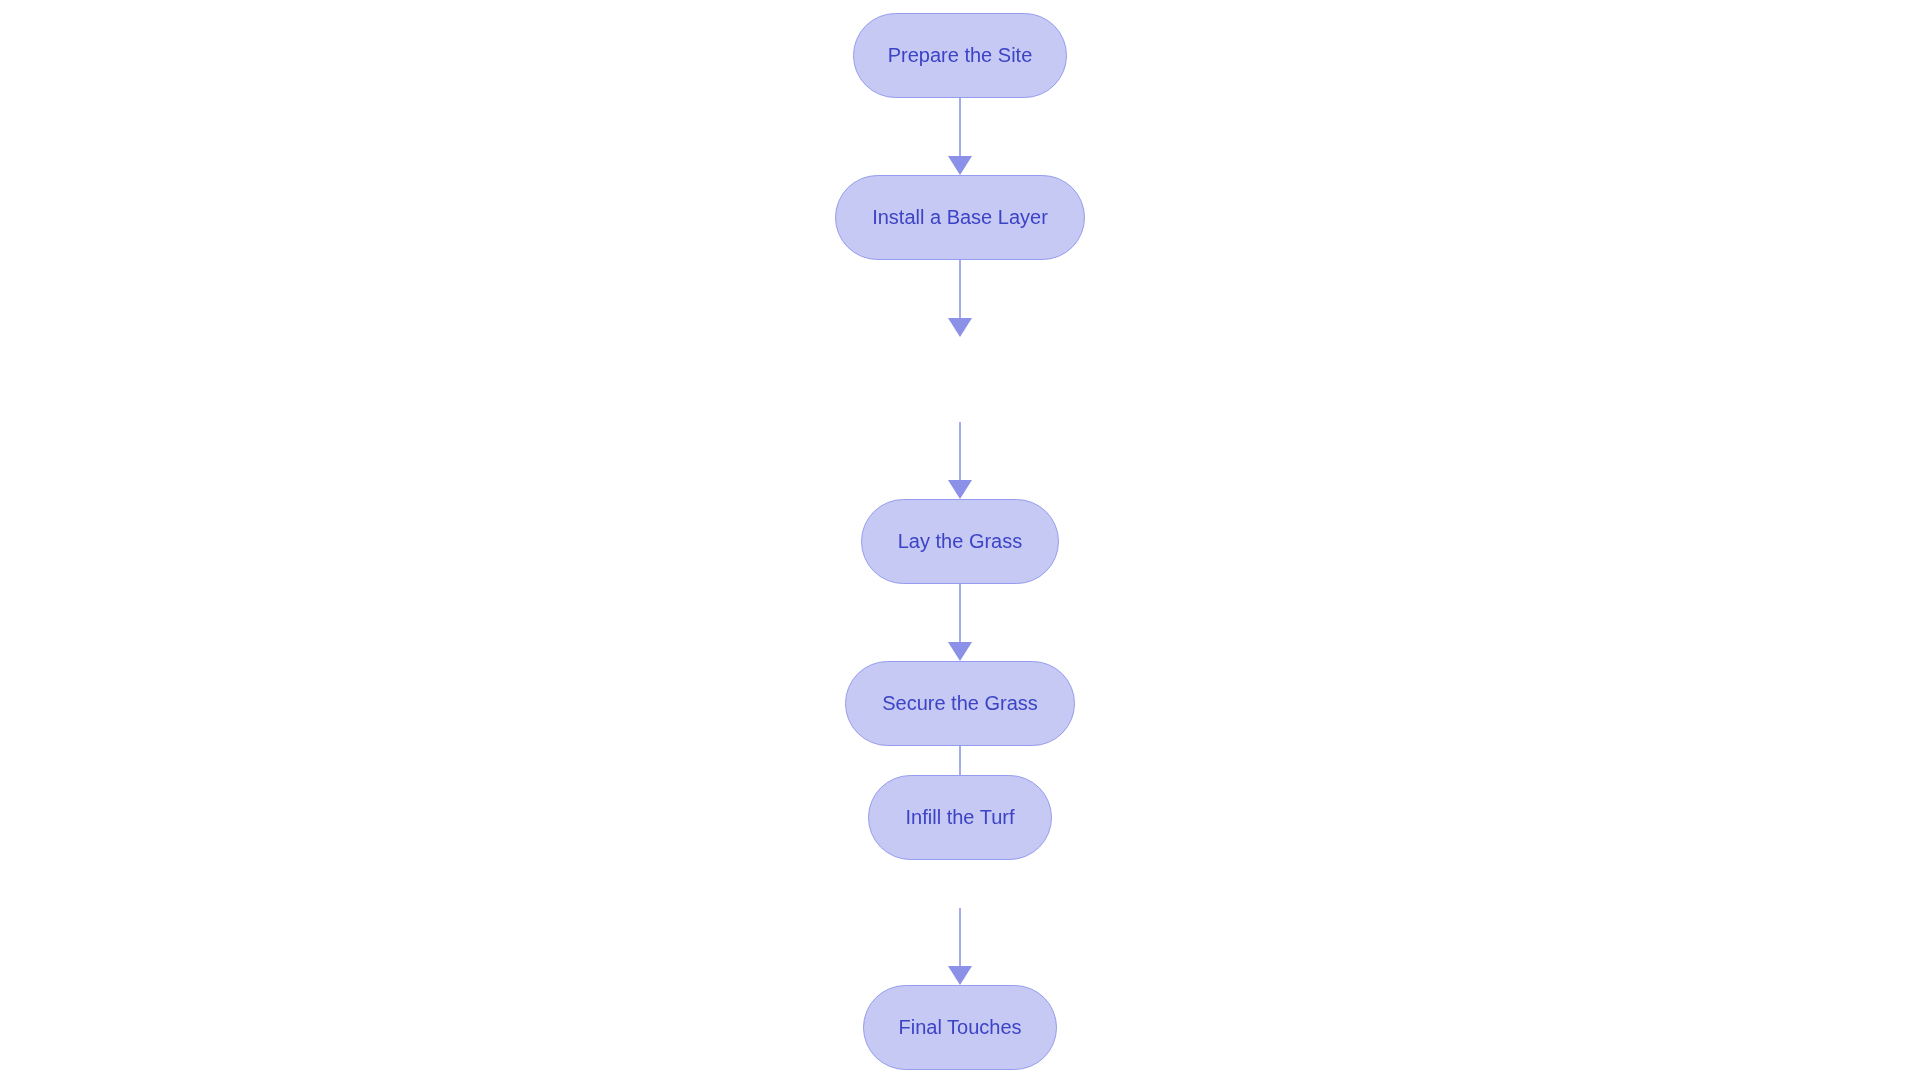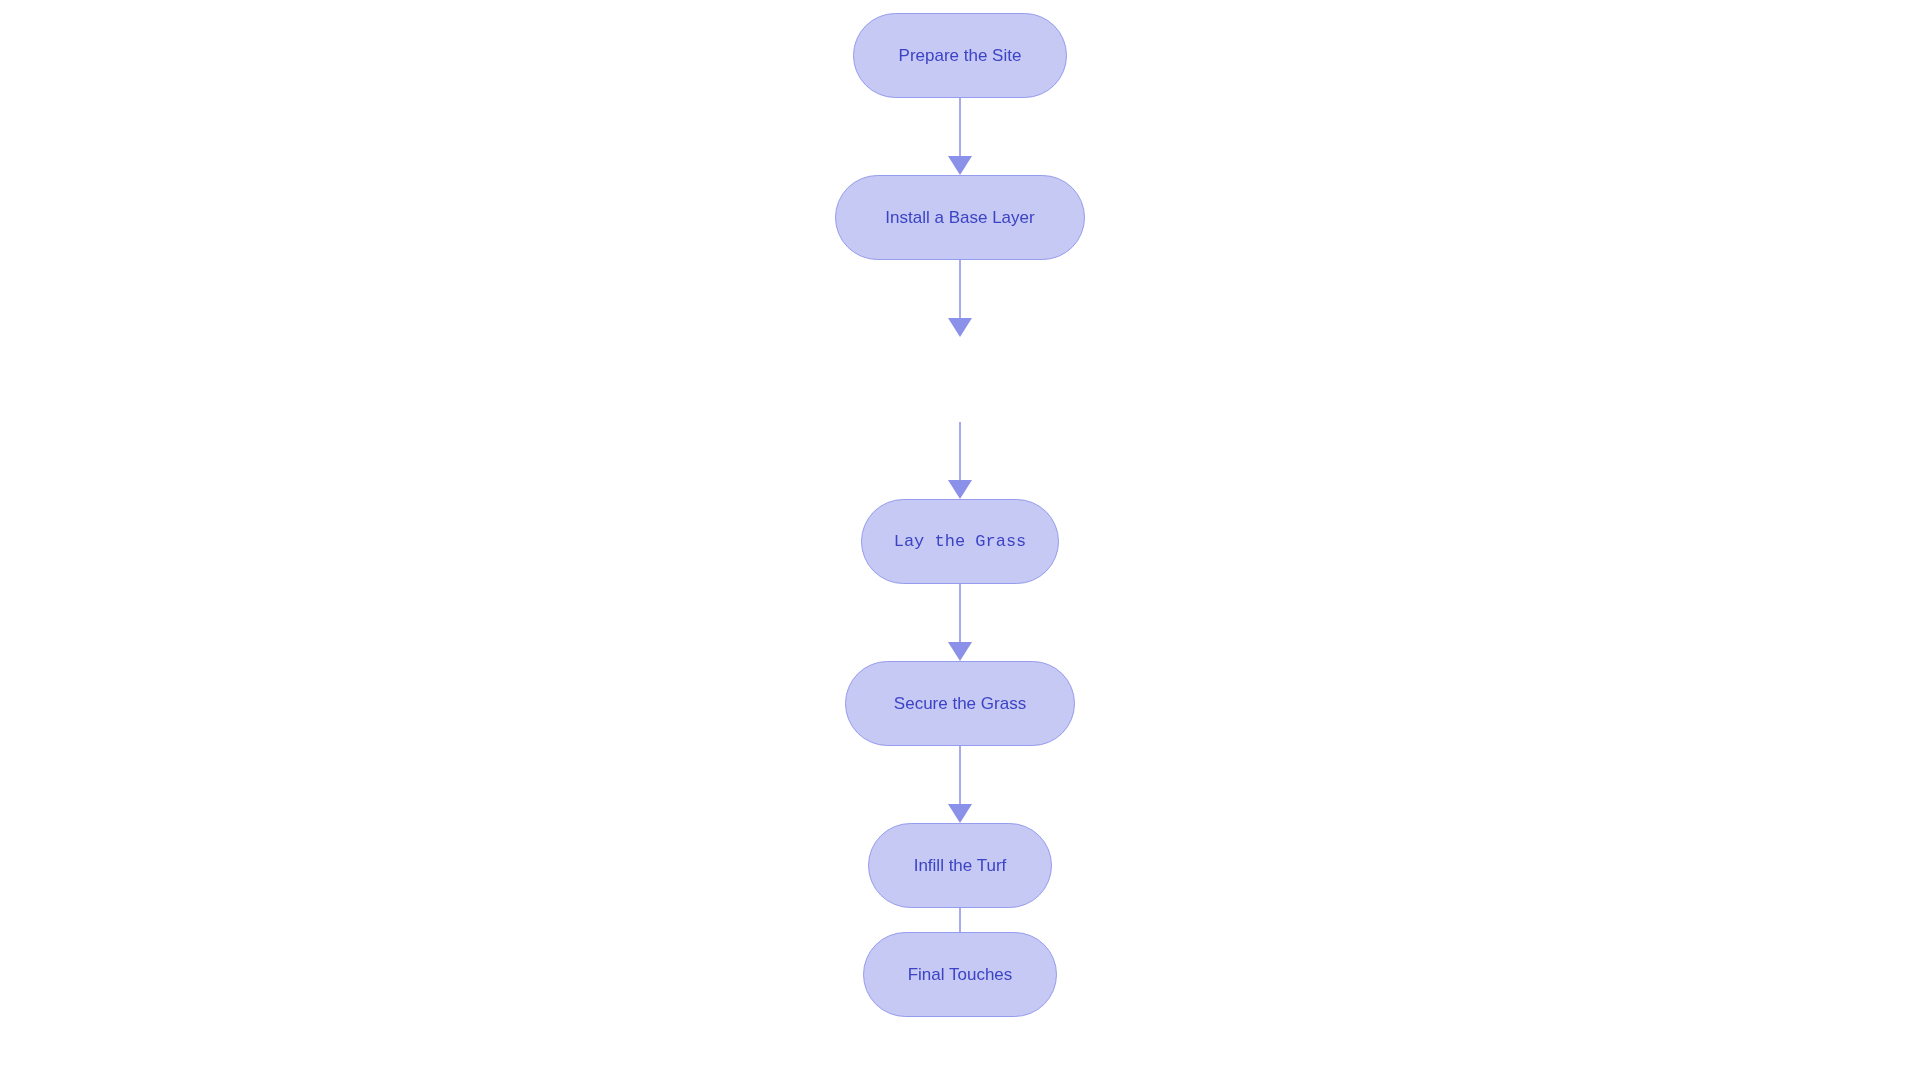--- a/index.html
+++ b/index.html
@@ -26,33 +26,33 @@
   }
   .node {
     position: absolute;
     left: 960px;
     transform: translateX(-50%);
     height: 85px;
     border-radius: 43px;
     background: var(--node-fill);
     border: 1.5px solid var(--node-border);
     color: var(--node-text);
-    font-size: 17px;
+    font-size: 20px;
     display: flex;
     align-items: center;
     justify-content: center;
     white-space: nowrap;
   }
   .n1 { top: 13px;  width: 214px; }
   .n2 { top: 175px; width: 250px; }
   .n3 { top: 337px; width: 246px; }
-  .n4 { top: 499px; width: 198px; font-family: Liberation Mono, monospace; }
+  .n4 { top: 499px; width: 198px; }
   .n5 { top: 661px; width: 230px; align-items: center; }
-  .n6 { top: 823px; width: 184px; }
-  .n7 { top: 932px; width: 194px; }
+  .n6 { top: 775px; width: 184px; }
+  .n7 { top: 985px; width: 194px; }
 
   .edge {
     position: absolute;
     left: 960px;
     transform: translateX(-50%);
     height: 77px;
     display: flex;
     flex-direction: column;
     align-items: center;
   }

